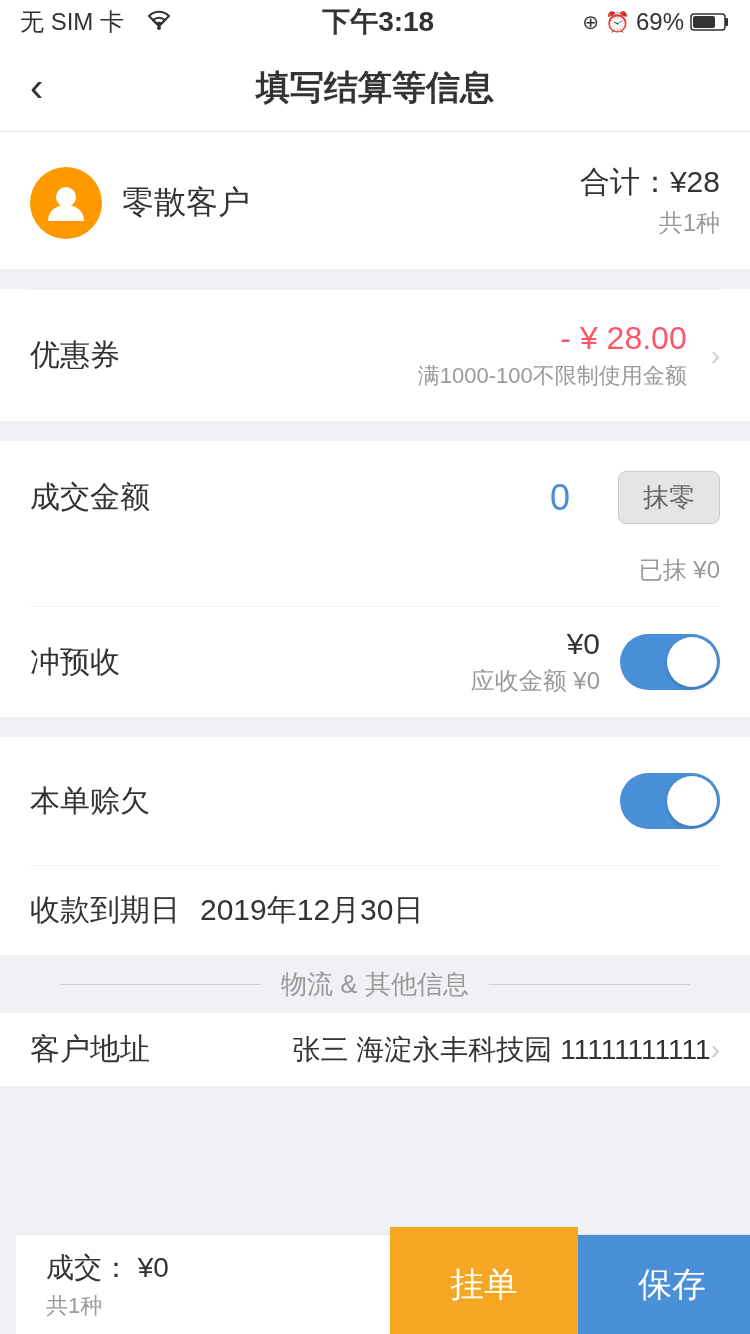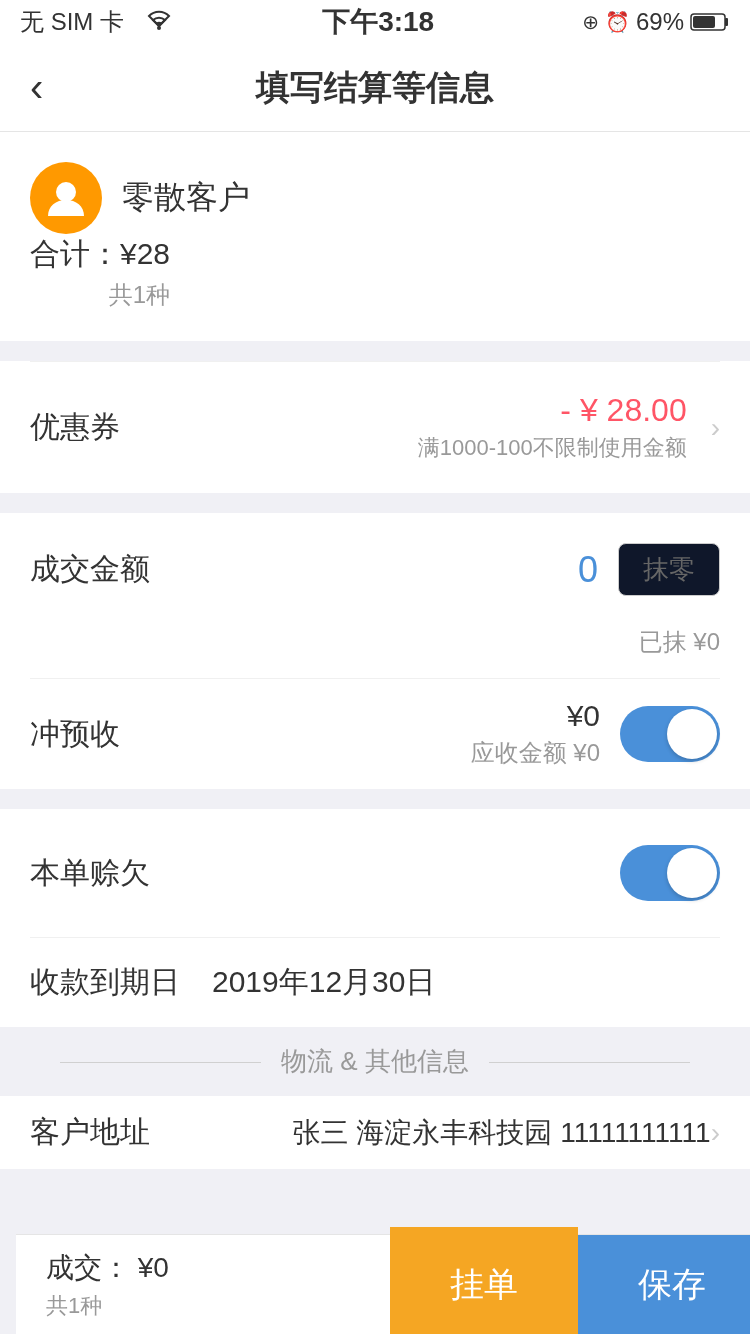--- a/index.html
+++ b/index.html
@@ -72,24 +72,23 @@
 
     
     .card-section {
       background: #fff;
       padding: 0 30px;
     }
 
     
     .customer-row {
       display: flex;
-      align-items: flex-start;
+      align-items: flex-end;
       justify-content: space-between;
       padding: 30px 0;
-      flex-direction: column;
     }
     .customer-left {
       display: flex;
       align-items: center;
       gap: 20px;
     }
     .customer-avatar {
       width: 72px;
       height: 72px;
       border-radius: 50%;
@@ -171,22 +170,23 @@
       font-size: 36px;
       color: #4a90d9;
       font-weight: 500;
     }
     .round-zero-btn {
       border: 1px solid #ccc;
       border-radius: 8px;
       padding: 8px 24px;
       font-size: 26px;
       color: #666;
-      background: #0f172a;
+      background: #e5e5e5;
       cursor: pointer;
+      margin-left: 28px;
     }
     .transaction-sub {
       text-align: right;
       font-size: 24px;
       color: #999;
       padding-bottom: 20px;
     }
 
     
     .prepay-row {
@@ -245,35 +245,35 @@
       font-size: 30px;
       color: #333;
     }
 
     
     .due-date-row {
       display: flex;
       align-items: flex-end;
       padding: 24px 0;
       border-top: 1px solid #f0f0f0;
-      gap: 32px;
+      gap: 20px;
     }
     .due-date-label {
       font-size: 30px;
       color: #333;
       white-space: nowrap;
     }
     .due-date-value {
       font-size: 30px;
       color: #333;
     }
 
     
     .divider-label-section {
-      height: 69px;
+      height: 58px;
       background: #f0f0f5;
       display: flex;
       align-items: center;
       justify-content: center;
       position: relative;
     }
     .divider-line {
       position: absolute;
       left: 60px;
       right: 60px;

